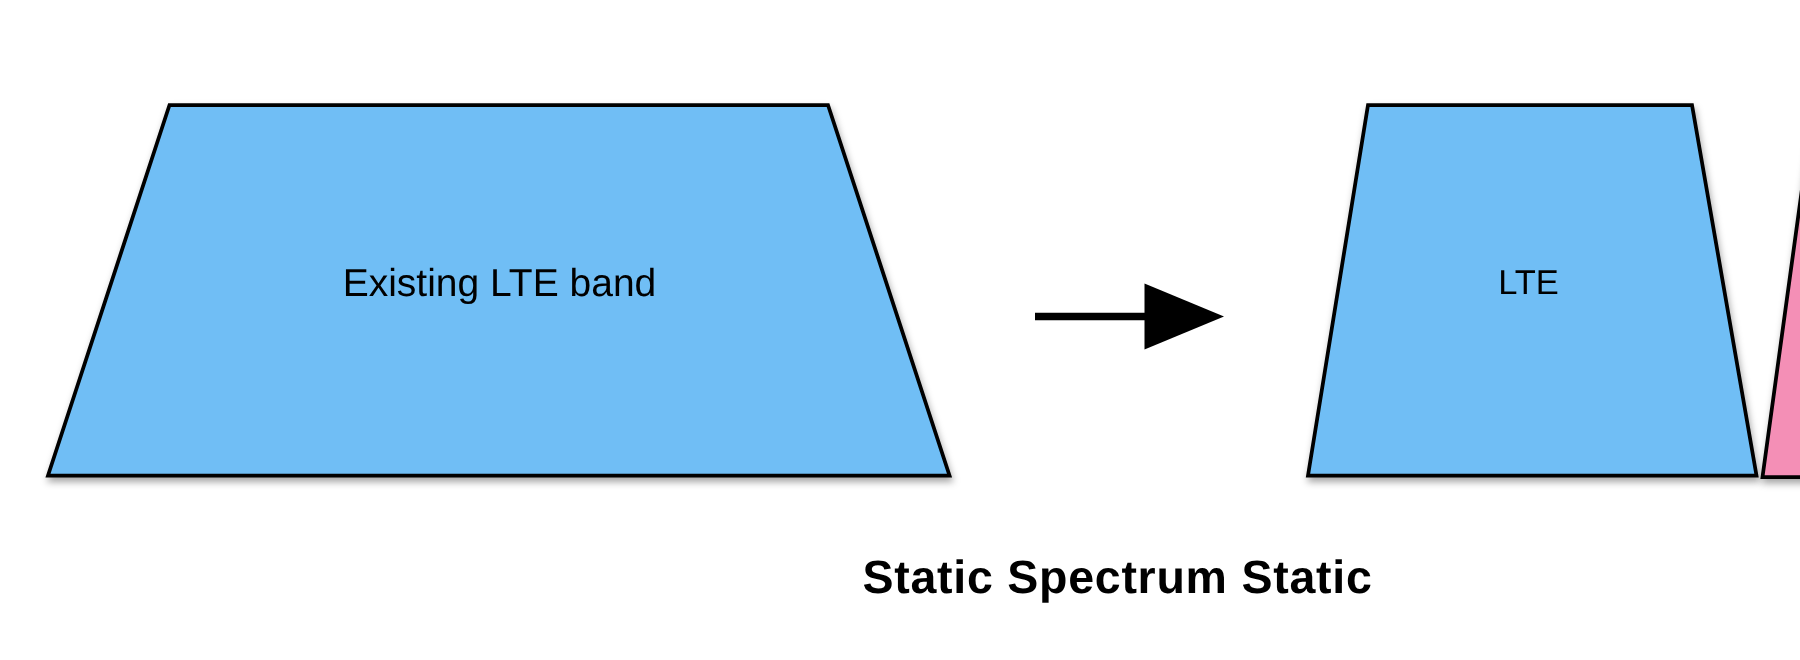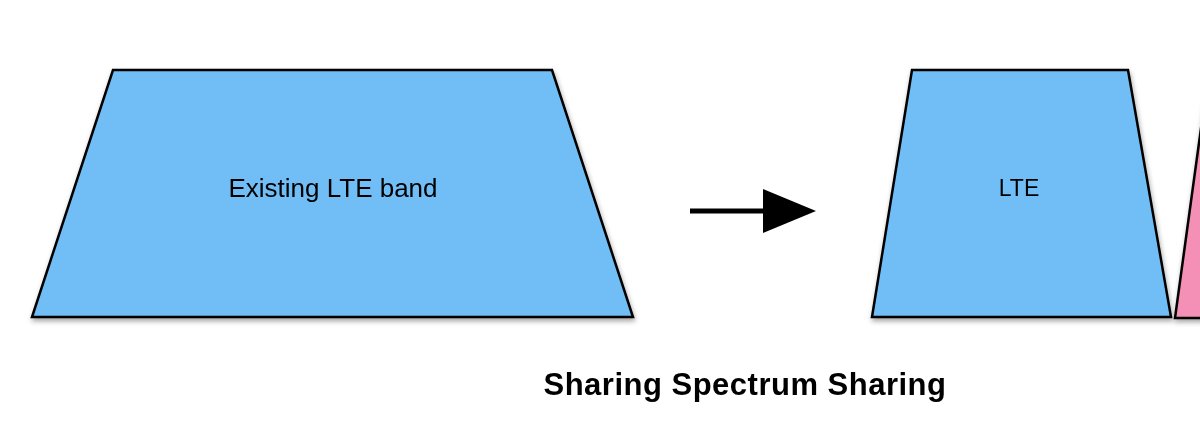--- a/index.html
+++ b/index.html
@@ -95,15 +95,15 @@
 
     <polygon class="band-shape" points="912,70 1128,70 1171,317 872,317" filter="url(#soft-shadow)" fill="#6FBEF5"></polygon>
 
     <polygon class="band-shape" points="1209,70 1340,70 1340,318 1175,318" filter="url(#soft-shadow)" fill="#F48FB6"></polygon>
   </svg>
 
   <div class="shape-label label-lte">LTE</div>
 
   <div class="shape-label label-existing">Existing LTE band</div>
 
-  <div class="caption">Sharing Spectrum Sharing</div>
+  <div class="caption">Static Spectrum Static</div>
 
 </div>
 
 </body></html>

